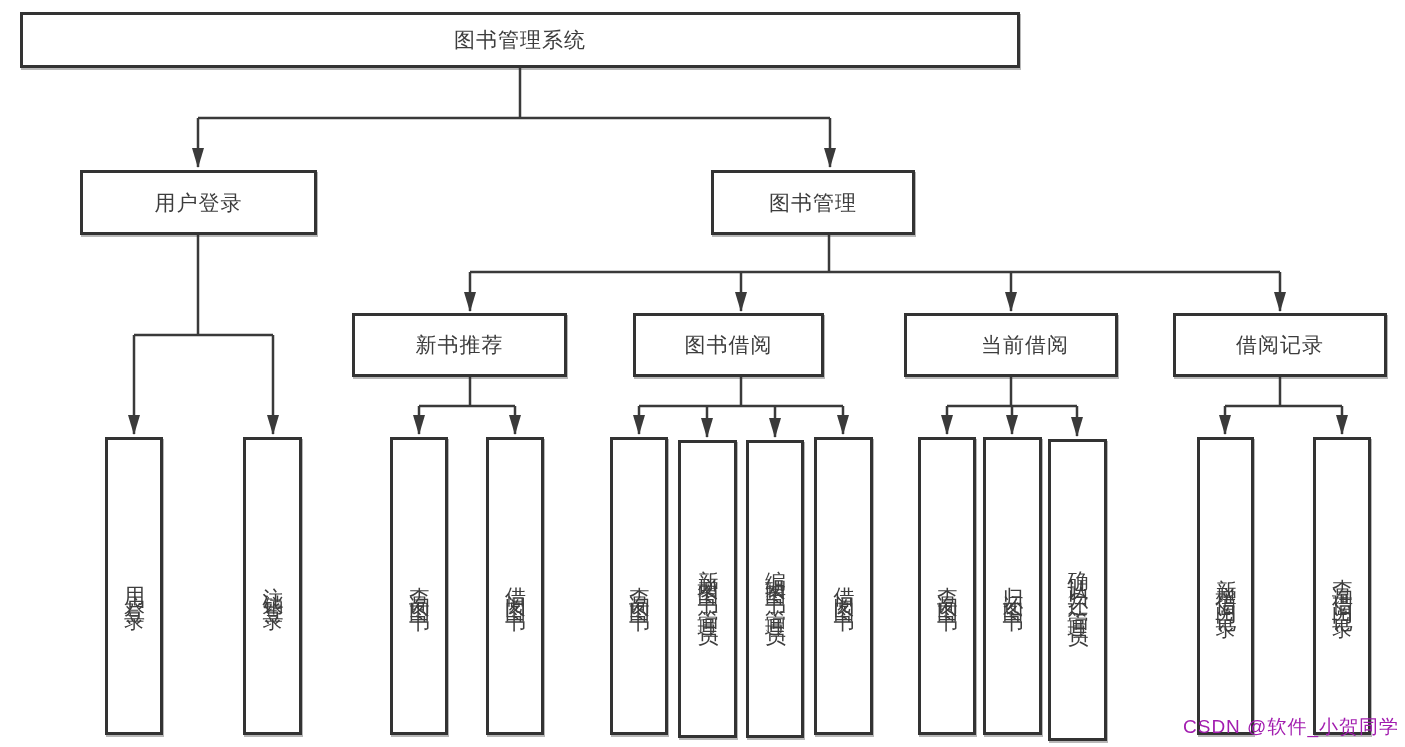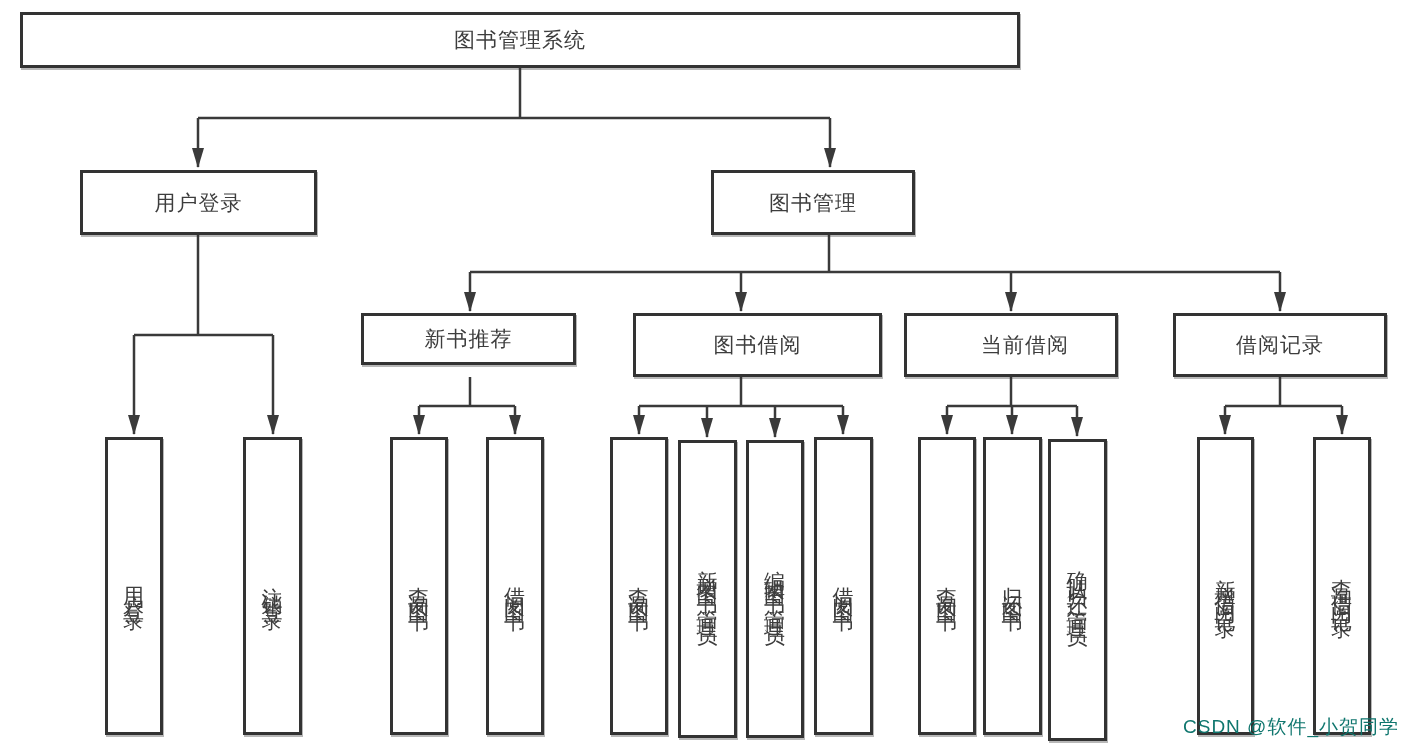--- a/index.html
+++ b/index.html
@@ -15,56 +15,57 @@
   .node{
     position:absolute;
     box-sizing:border-box;
     background:#ffffff;
     border:3px solid #333333;
     box-shadow:1px 2px 0 rgba(51,51,51,0.35);
     display:flex;align-items:center;justify-content:center;
     font-size:21px;
     color:#3d3d3d;
     white-space:nowrap;
+    font-family:Liberation Serif, serif;
   }
   .hnode{letter-spacing:1px;}
   .vnode span{
     writing-mode:vertical-lr;
     text-orientation:mixed;
     letter-spacing:8px;
     line-height:1;
   }
   
   #n-root{left:20px;top:12px;width:1000px;height:56px;}
   
   #n-login{left:80px;top:170px;width:237px;height:65px;}
   #n-mgmt{left:711px;top:170px;width:204px;height:65px;}
   
-  #n-newbook{left:361px;top:313px;width:215px;height:52px;}
-  #n-borrow{left:633px;top:313px;width:249px;height:64px;}
+  #n-newbook{left:352px;top:313px;width:215px;height:64px;}
+  #n-borrow{left:633px;top:313px;width:191px;height:64px;}
   #n-current{left:904px;top:313px;width:214px;height:64px;padding-left:28px;}
   #n-record{left:1173px;top:313px;width:214px;height:64px;}
   
   .vnode{top:437px;width:58px;height:298px;}
   #l-a1{left:105px;}
   #l-a2{left:243px;width:59px;}
   #l-b1{left:390px;}
   #l-b2{left:486px;}
   #l-c1{left:610px;}
   #l-c2{left:678px;width:59px;top:440px;}
   #l-c3{left:746px;top:440px;}
   #l-c4{left:814px;width:59px;}
   #l-d1{left:918px;}
   #l-d2{left:983px;width:59px;}
   #l-d3{left:1048px;width:59px;top:439px;height:302px;}
   #l-e1{left:1197px;width:57px;}
   #l-e2{left:1313px;}
   #watermark{
     position:absolute;left:1183px;top:714px;
-    font-size:19px;color:#0f766e;letter-spacing:1px;
+    font-size:19px;color:#a21caf;letter-spacing:1px;
     white-space:nowrap;
   }
 </style>
 </head>
 <body>
 
 <div id="stage">
 
   <svg id="wires" viewBox="0 0 1405 747" xmlns="http://www.w3.org/2000/svg">
     <defs>

